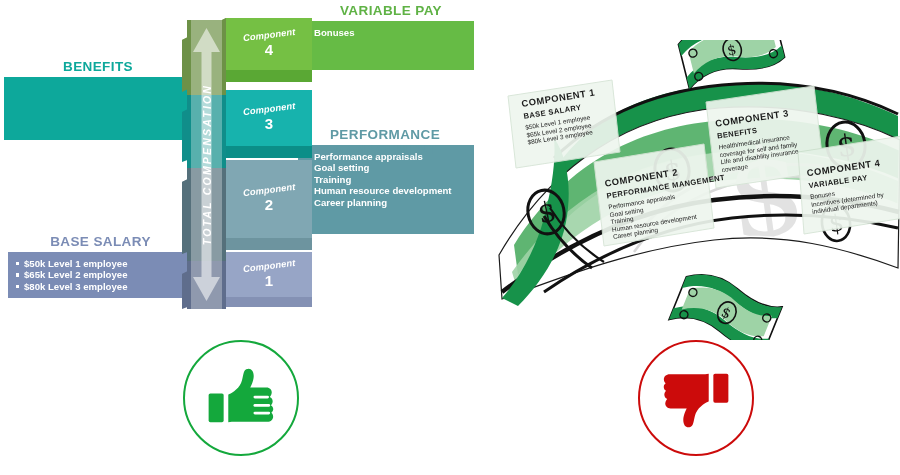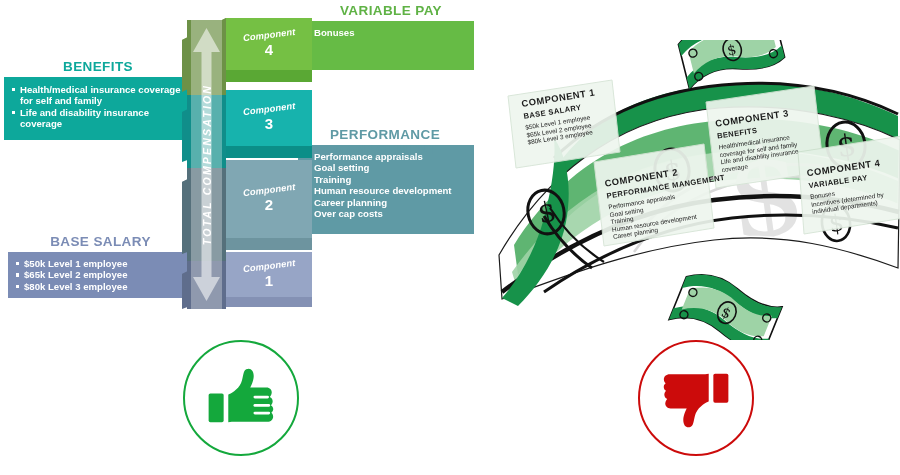--- a/index.html
+++ b/index.html
@@ -93,35 +93,30 @@
 
     <div class="infobox" id="box-variable">
       <div class="hdr">VARIABLE PAY</div>
       <ul>
         <li>Bonuses</li>
       </ul>
     </div>
 
     <div class="infobox" id="box-benefits">
       <div class="hdr">BENEFITS</div>
-      <ul>
-        <li>Health/medical insurance coverage for self and family</li>
-        <li>Life and disability insurance coverage</li>
-      </ul>
     </div>
 
     <div class="infobox" id="box-perf">
       <div class="hdr">PERFORMANCE MANAGEMENT</div>
       <ul>
         <li>Performance appraisals</li>
         <li>Goal setting</li>
         <li>Training</li>
         <li>Human resource development</li>
         <li>Career planning</li>
-        <li>Over cap costs</li>
       </ul>
     </div>
 
     <div class="infobox" id="box-base">
       <div class="hdr">BASE SALARY</div>
       <ul>
         <li>$50k Level 1 employee</li>
         <li>$65k Level 2 employee</li>
         <li>$80k Level 3 employee</li>
       </ul>

